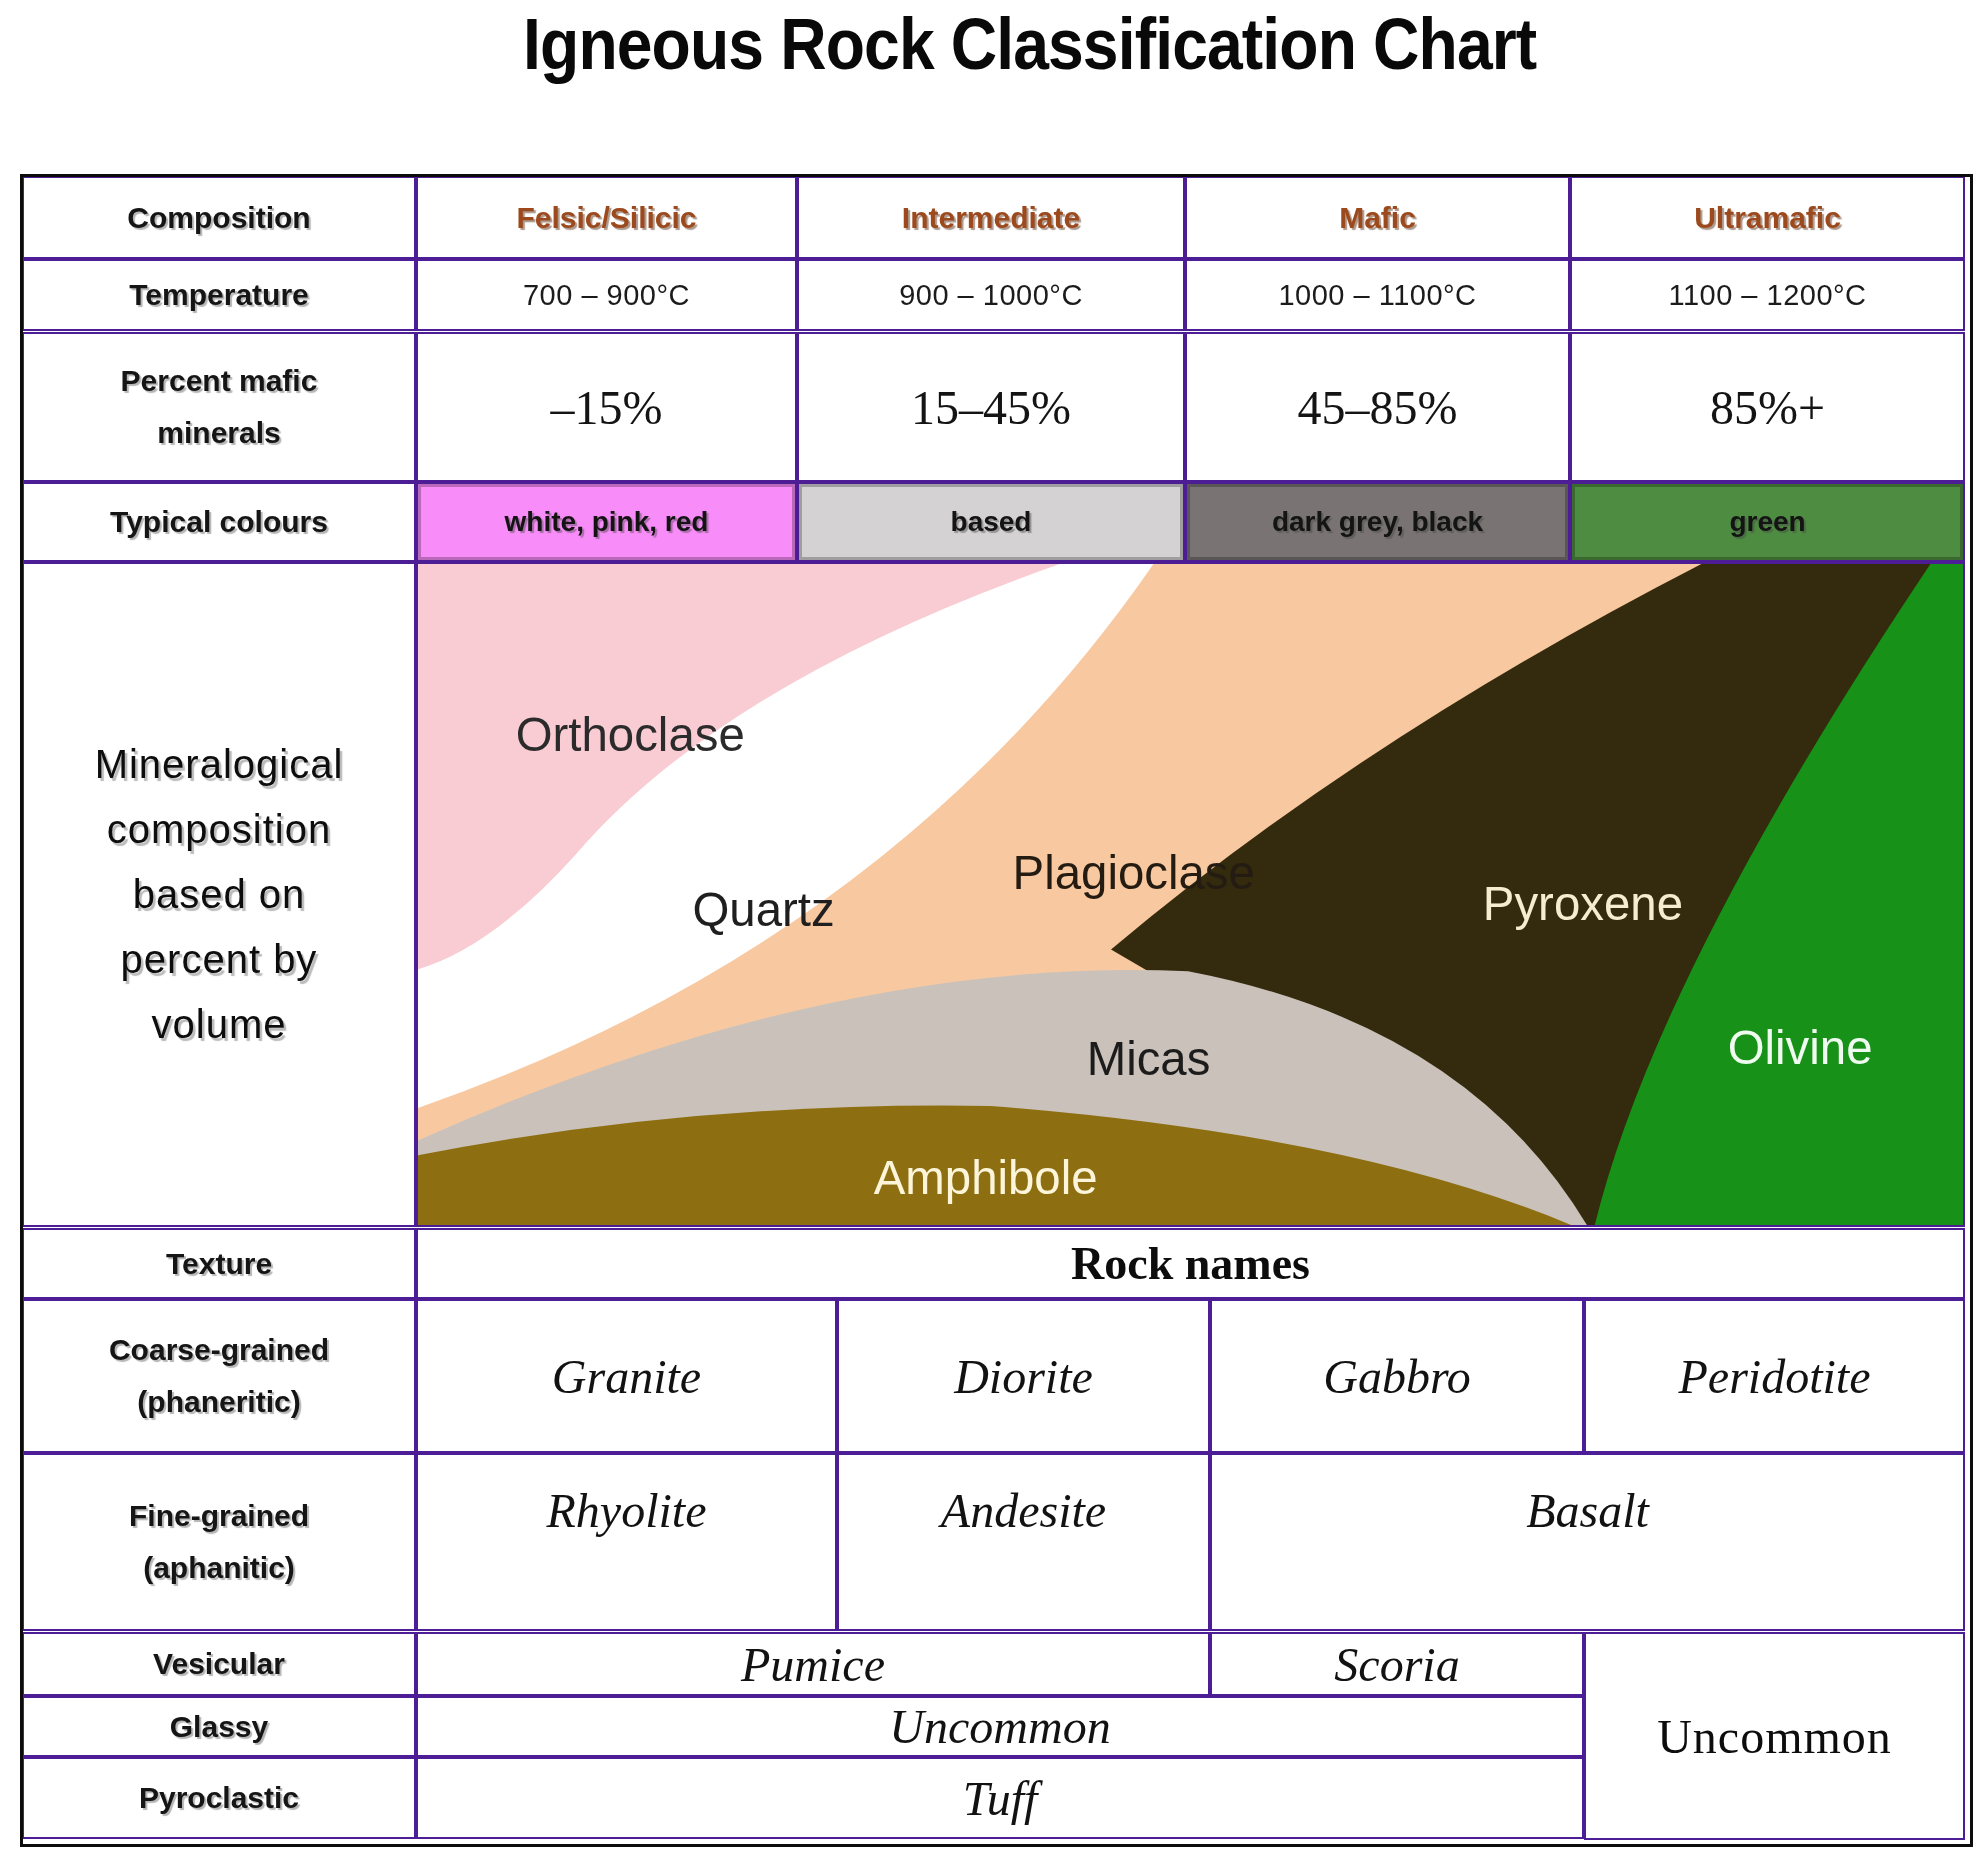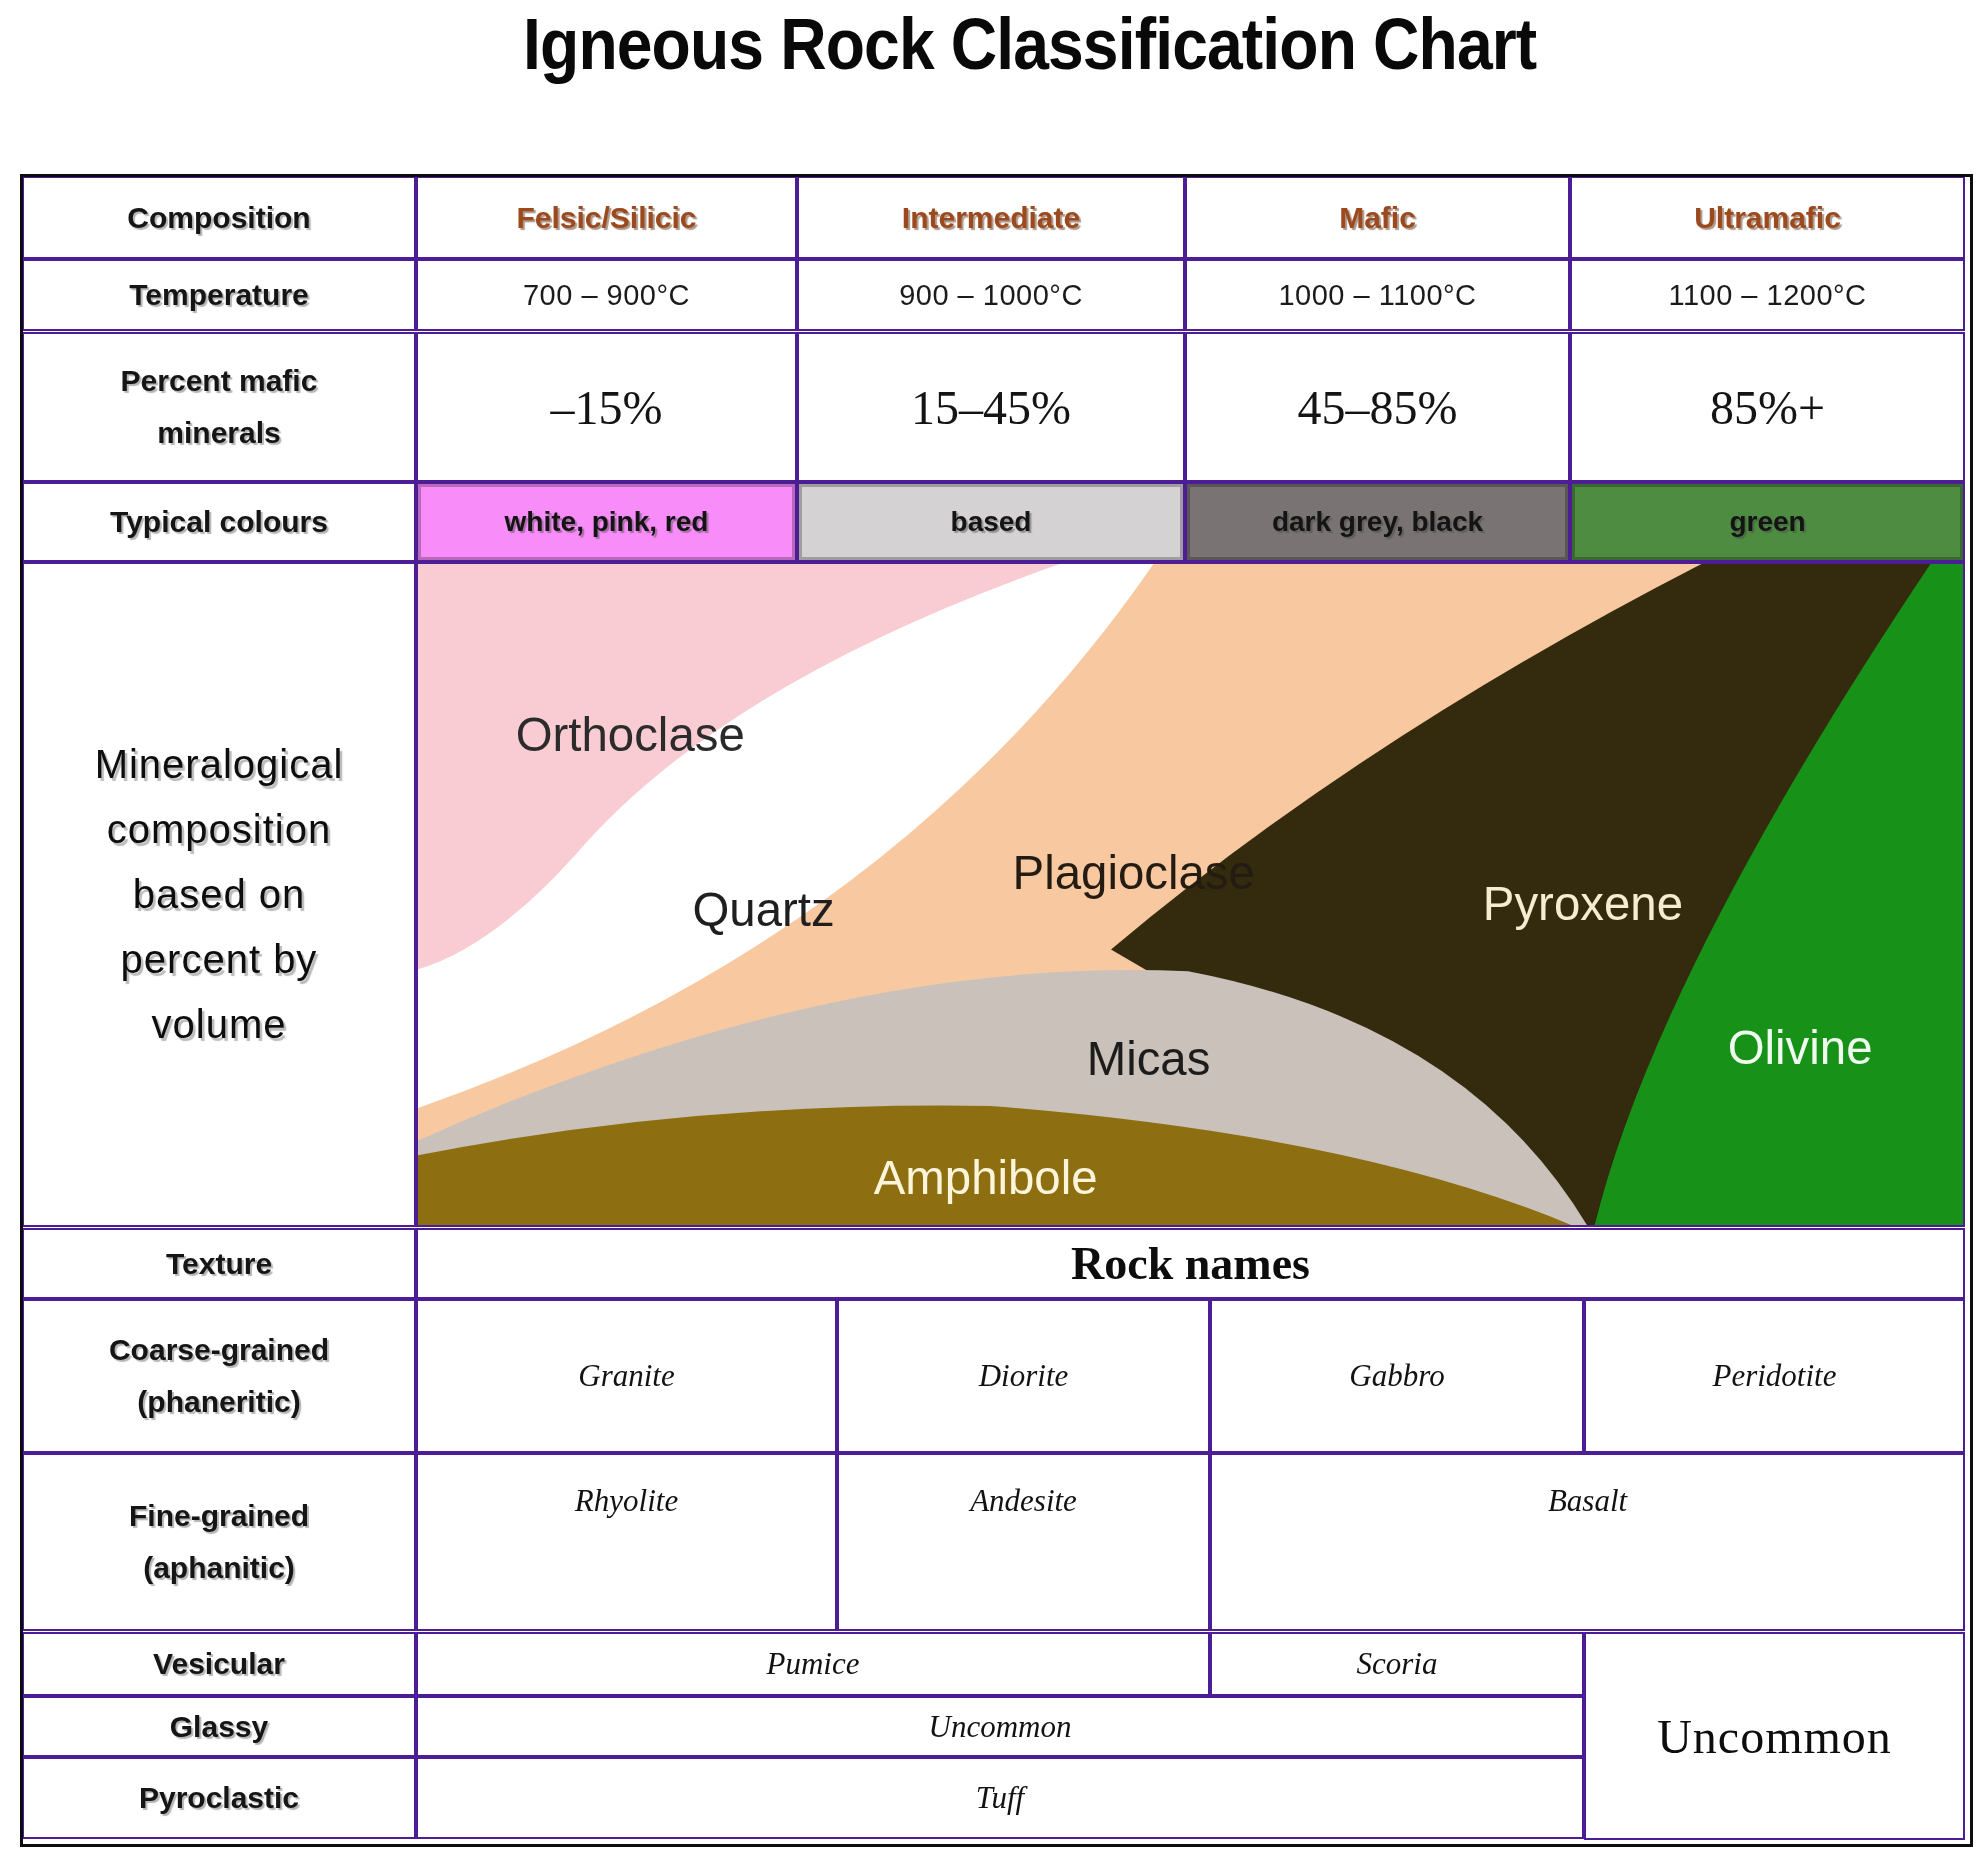--- a/index.html
+++ b/index.html
@@ -15,21 +15,21 @@
   .temp{font-size:29px;color:#1b1b1b;letter-spacing:0.5px;}
   .pct{font-family:"Liberation Serif",serif;font-size:48px;color:#141414;}
   .colour-label{font-weight:bold;font-size:28px;color:#141414;position:relative;z-index:2;
        text-shadow:2px 2px 1px rgba(70,70,70,0.45);}
   .fill-layer{position:absolute;left:0;top:0;right:0;bottom:0;z-index:1;
        box-shadow:inset 0 0 0 3px rgba(0,0,0,0.25);}
   .mineral-left{display:flex;flex-direction:column;justify-content:center;gap:20px;
        font-size:40px;color:#0d0d0d;letter-spacing:1px;
        text-shadow:2.5px 2.5px 1px rgba(120,120,120,0.5);}
   .rockhdr{font-family:"Liberation Serif",serif;font-weight:bold;font-size:46px;color:#0d0d0d;}
-  .rock{font-family:"Liberation Serif",serif;font-style:italic;font-size:31px;color:#121212;text-align:right;}
+  .rock{font-family:"Liberation Serif",serif;font-style:italic;font-size:48px;color:#121212;text-align:right;}
   .uncommon{font-family:"Liberation Serif",serif;font-size:48px;color:#0d0d0d;letter-spacing:1px;text-align:right;}
   .wrapnarrow{max-width:257px;line-height:1.75;}
   .title{position:absolute;left:0;top:2px;width:100%;text-align:center;margin-left:40px;}
   .title span{display:inline-block;font-size:73px;font-weight:bold;color:#090909;
        transform:scaleX(0.88);letter-spacing:-1px;}
   .mineral-label{font-family:"Liberation Sans",sans-serif;font-size:48px;}
   svg text{pointer-events:none;}
   .frame{position:absolute;border:3px solid #0c0c0c;pointer-events:none;}
 </style>
 </head>

